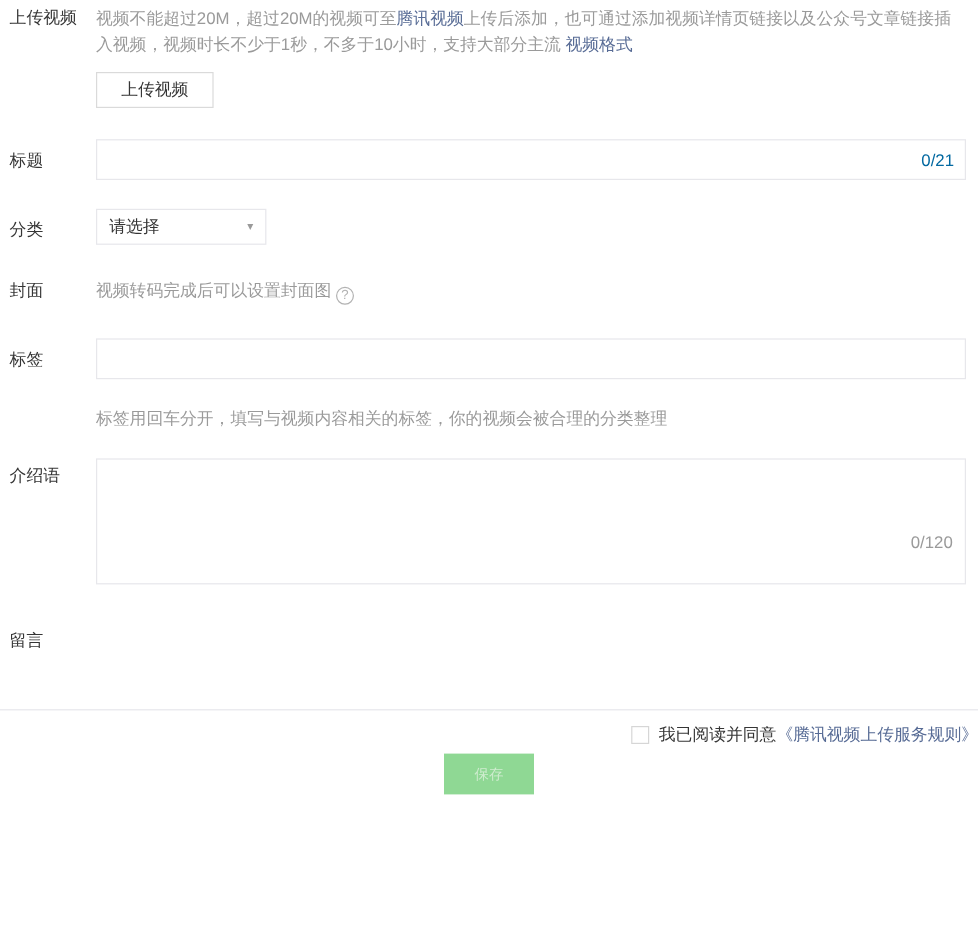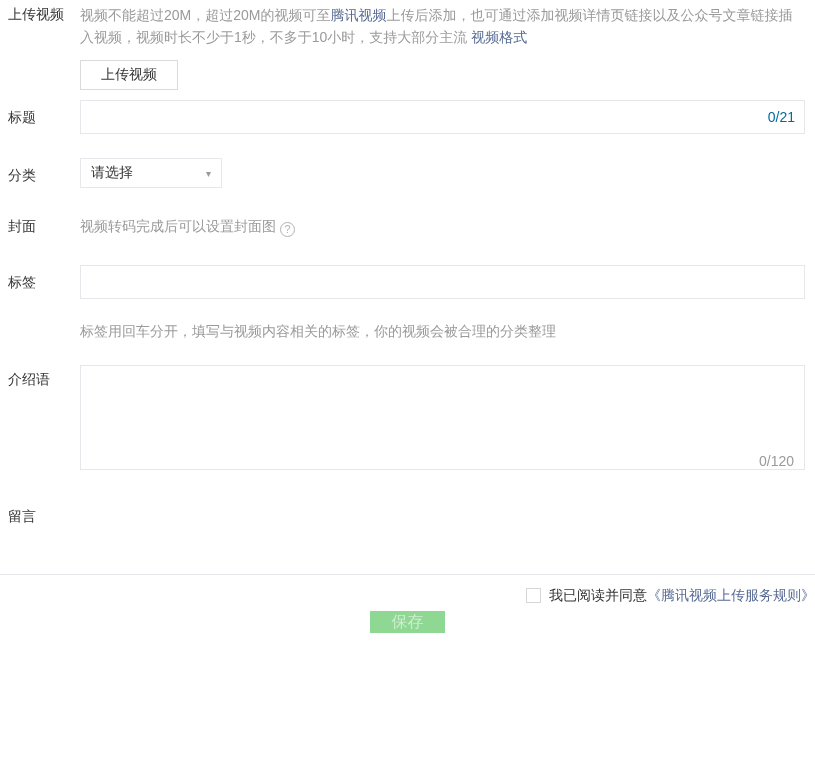--- a/index.html
+++ b/index.html
@@ -59,21 +59,21 @@
   .textarea-wrap {
     border: 1px solid #e7e7eb; height: 105px; position: relative; background: #fff;
   }
   .textarea-wrap textarea {
     width: 100%; height: 100%; border: none; outline: none; resize: none;
     padding: 8px 10px 24px 10px; font-size: 14px; color: #353535;
     font-family: "Liberation Sans", "DejaVu Sans", sans-serif;
     background: transparent;
   }
   .textarea-counter {
-    position: absolute; right: 10px; bottom: 0;
+    position: absolute; right: 10px; bottom: 26px;
     color: #9a9a9a; font-size: 14px; pointer-events: none;
   }
 
   .check-row { margin-top: 12px; display: flex; align-items: center; cursor: pointer; }
   .checkbox {
     flex: none; width: 15px; height: 15px; border: 1px solid #d6d6d6;
     background: #fbfbfb; margin-right: 8px;
     color: #1aad19; font-size: 12px; line-height: 13px; text-align: center;
   }
   .checkbox.empty { background: #fff; color: transparent; }
@@ -92,41 +92,41 @@
 
   .divider { margin-top: 48px; border-top: 1px solid #e7e7eb; }
 
   .footer { text-align: center; }
   .notice { margin-top: 28px; line-height: 20px; color: #353535; }
   .agree-line {
     margin-top: 10px; line-height: 20px; color: #353535;
     display: flex; align-items: center; justify-content: flex-end; cursor: pointer;
   }
   .btn-save {
-    margin-top: 6px; width: 75px; height: 22px; border: none;
-    background: #8fd894; color: #cfeccf; font-size: 16px;
+    margin-top: 6px; width: 75px; height: 34px; border: none;
+    background: #8fd894; color: #cfeccf; font-size: 12px;
     cursor: default; font-family: "Liberation Sans", "DejaVu Sans", sans-serif;
   }
 </style>
 </head>
 <body>
 
 <div class="page">
 
   <div class="row">
     <div class="row-label">上传视频</div>
     <div class="row-content">
       <div class="desc">
         <span>视频不能超过20M，超过20M的视频可至</span><a class="link">腾讯视频</a><span>上传后添加，也可通过添加视频详情页链接以及公众号文章链接插入视频，视频时长不少于1秒，不多于10小时，支持大部分主流 </span><a class="link">视频格式</a>
       </div>
       <button class="btn-upload">上传视频</button>
     </div>
   </div>
 
-  <div class="row" style="margin-top:10px">
+  <div class="row" style="margin-top:26px">
     <div class="row-label pad">标题</div>
     <div class="row-content">
       <div class="input-wrap">
         <input class="text-input" type="text" value="" style="">
         <span class="counter">0/21</span>
       </div>
     </div>
   </div>
 
   <div class="row" style="margin-top:24px">

